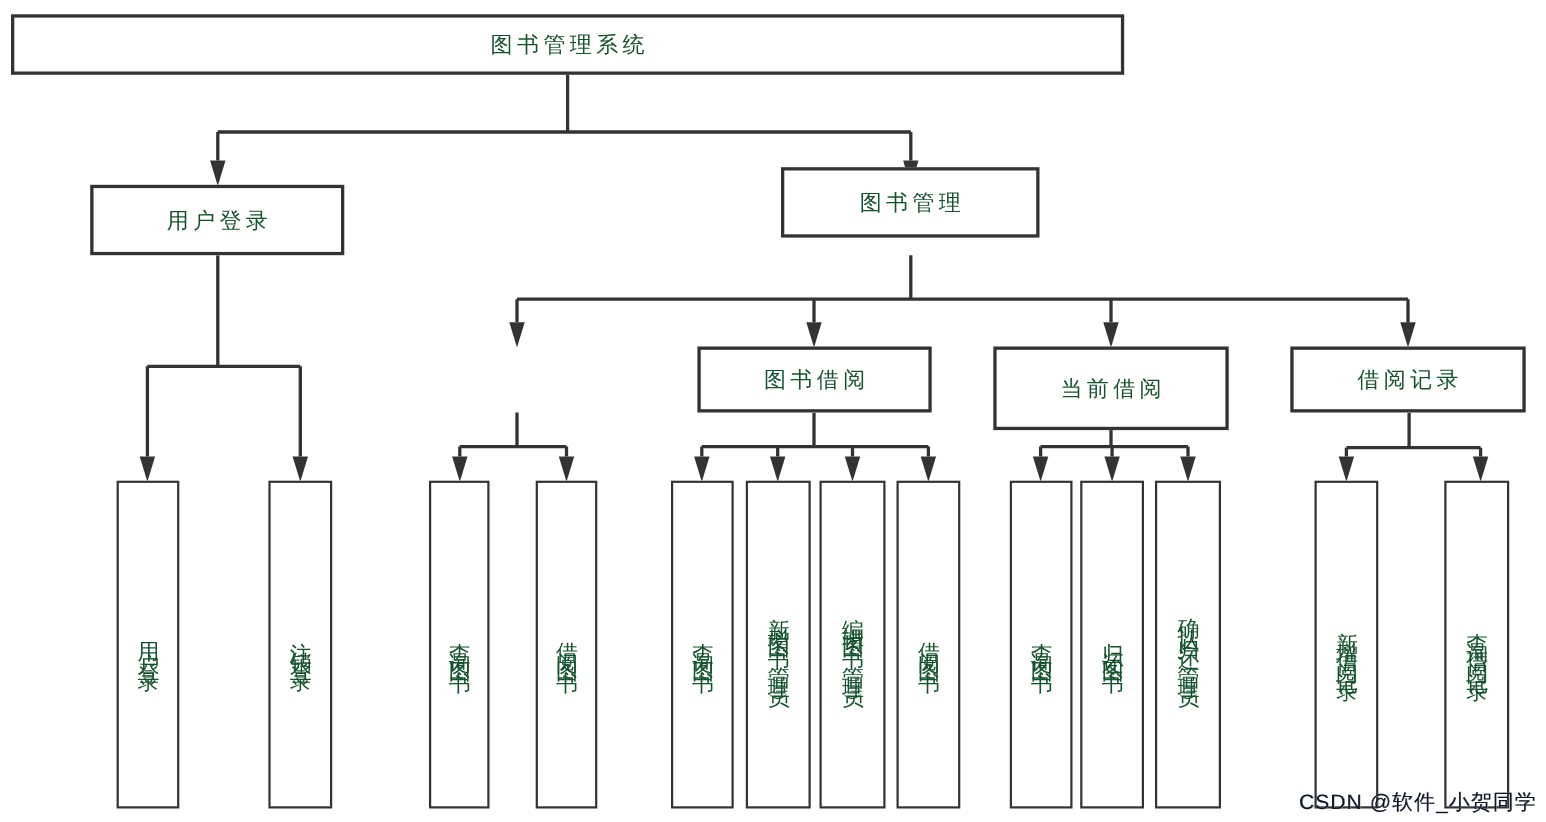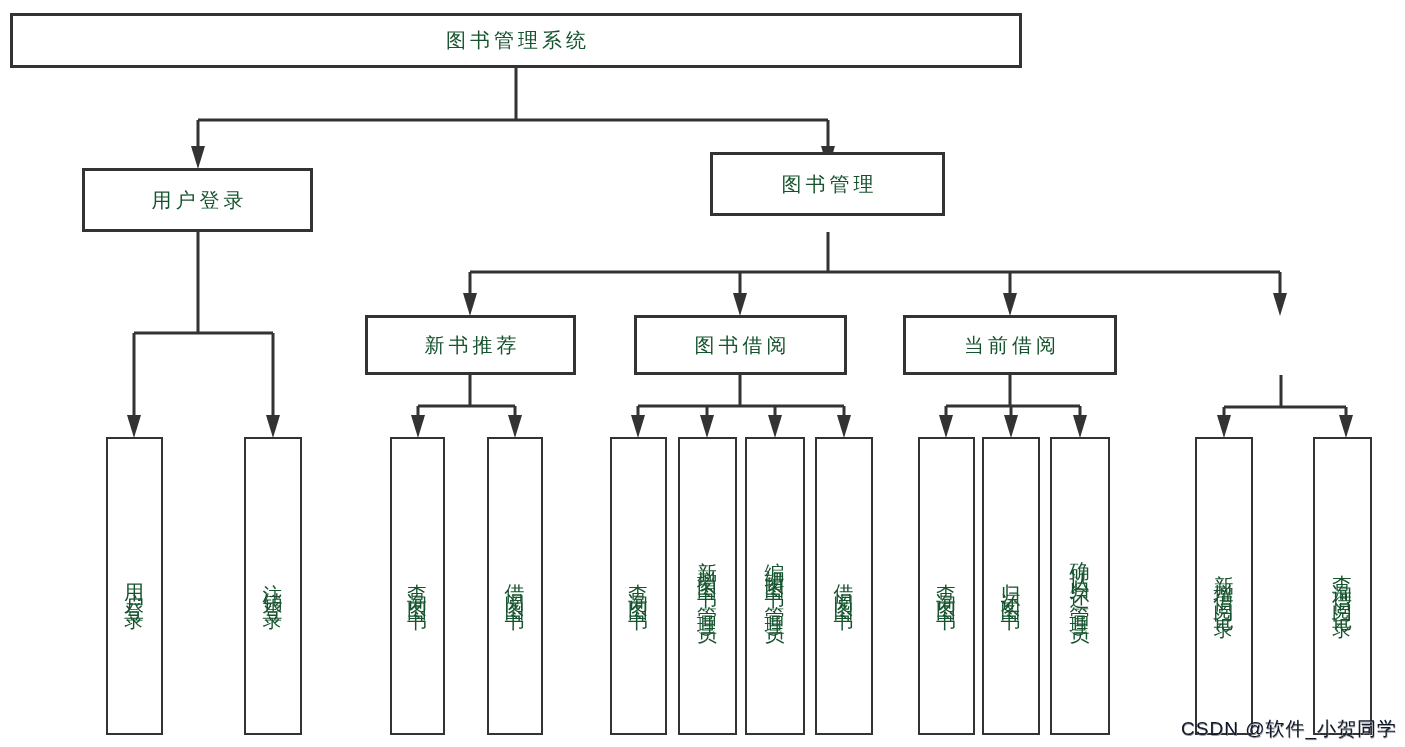--- a/index.html
+++ b/index.html
@@ -105,28 +105,28 @@
     <span>图书管理系统</span>
   </div>
 
   <div class="box" style="left:82px; top:168px; width:231px; height:64px;">
     <span>用户登录</span>
   </div>
   <div class="box" style="left:710px; top:152px; width:235px; height:64px;">
     <span>图书管理</span>
   </div>
 
-  <div class="box" style="left:365px; top:315px; width:211px; height:60px;">
-    <span>新书推荐</span>
-  </div>
   <div class="box" style="left:634px; top:315px; width:213px; height:60px;">
     <span>图书借阅</span>
   </div>
-  <div class="box" style="left:903px; top:315px; width:214px; height:60px;">
+  <div class="box" style="left:903px; top:315px; width:214px; height:76px;">
     <span>当前借阅</span>
+  </div>
+  <div class="box" style="left:1173px; top:315px; width:214px; height:60px;">
+    <span>借阅记录</span>
   </div>
 
   <div class="box leaf" style="left:106px; width:57px;">
     <span class="vtext">用户登录</span>
   </div>
   <div class="box leaf" style="left:244px; width:58px;">
     <span class="vtext">注销登录</span>
   </div>
   <div class="box leaf" style="left:390px; width:55px;">
     <span class="vtext">查询图书</span>

